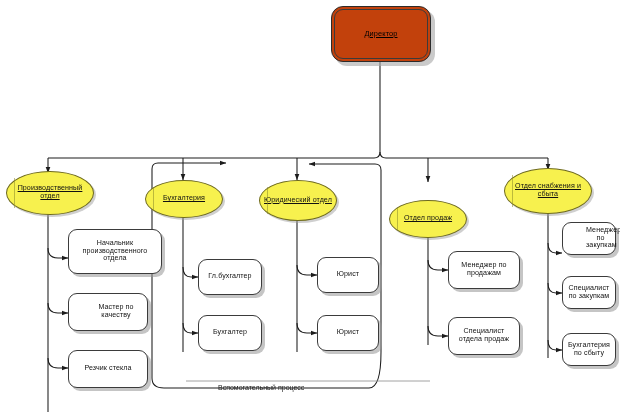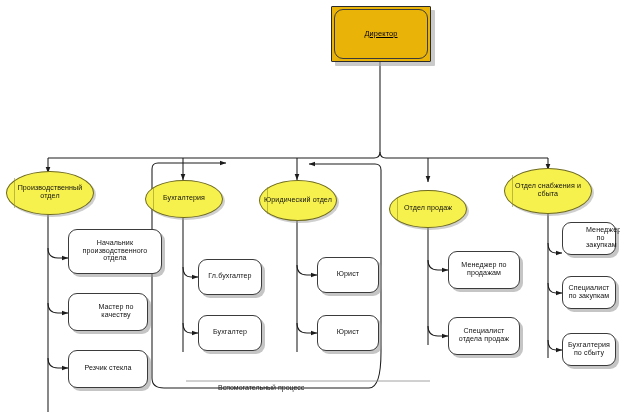--- a/index.html
+++ b/index.html
@@ -5,26 +5,26 @@
   html,body{margin:0;padding:0;background:#ffffff;}
   body{font-family:"Liberation Sans","DejaVu Sans",sans-serif;}
   #canvas{position:relative;width:620px;height:412px;overflow:hidden;background:#fff;}
   #wires{position:absolute;left:0;top:0;width:620px;height:412px;}
   .node{position:absolute;box-sizing:border-box;display:flex;align-items:center;justify-content:center;text-align:center;}
   .node .lbl{display:block;width:100%;padding:0 3px;line-height:1.12;letter-spacing:0.1px;}
   
   .rbox{border:1px solid #3b3b3b;border-radius:9px;background:#ffffff;font-size:7.1px;color:#111;}
   .rbox.shadow{box-shadow:3px 3px 0 rgba(150,150,150,0.55);}
   
-  .director{border:1px solid #2b2b2b;border-radius:1px;background:#eab308;font-size:7.4px;
+  .director{border:1px solid #2b2b2b;border-radius:12px;background:#c2410c;font-size:7.4px;
             box-shadow:4px 4px 0 rgba(170,170,170,0.62);text-decoration:underline;}
   .director:before{content:"";position:absolute;left:2px;top:2px;right:2px;bottom:2px;
             border:1px solid #3b3b3b;border-radius:9px;pointer-events:none;}
   
-  .ell{border:1px solid #6e6a1f;border-radius:50%;background:#f7f14e;font-size:7.1px;color:#111;}
+  .ell{border:1px solid #6e6a1f;border-radius:50%;background:#f7f14e;font-size:7.1px;color:#111;text-decoration:underline;}
   .ell.shadow{box-shadow:2px 2px 0 rgba(160,160,160,0.5);}
   .ell:after{content:"";position:absolute;left:7px;top:6px;bottom:6px;width:1px;
              background:#8d8a2a;opacity:.55;pointer-events:none;}
   .caption{position:absolute;font-size:7px;color:#1a1a1a;white-space:nowrap;}
 </style>
 </head>
 <body>
 
 <div id="canvas">
 
@@ -84,21 +84,21 @@
 
   <div class="node ell shadow" style="left:6px;top:171px;width:88px;height:44px;">
     <span class="lbl">Производственный отдел</span>
   </div>
   <div class="node ell shadow" style="left:145px;top:180px;width:78px;height:38px;">
     <span class="lbl">Бухгалтерия</span>
   </div>
   <div class="node ell shadow" style="left:259px;top:180px;width:78px;height:41px;">
     <span class="lbl">Юридический отдел</span>
   </div>
-  <div class="node ell shadow" style="left:389px;top:190px;width:78px;height:38px;">
+  <div class="node ell shadow" style="left:389px;top:200px;width:78px;height:38px;">
     <span class="lbl">Отдел продаж</span>
   </div>
   <div class="node ell shadow" style="left:504px;top:168px;width:88px;height:46px;">
     <span class="lbl">Отдел снабжения и сбыта</span>
   </div>
 
   <div class="node rbox shadow" style="left:68px;top:229px;width:94px;height:45px;">
     <span class="lbl">Начальник производственного отдела</span>
   </div>
   <div class="node rbox shadow" style="left:68px;top:293px;width:80px;height:38px;padding-left:16px;">

